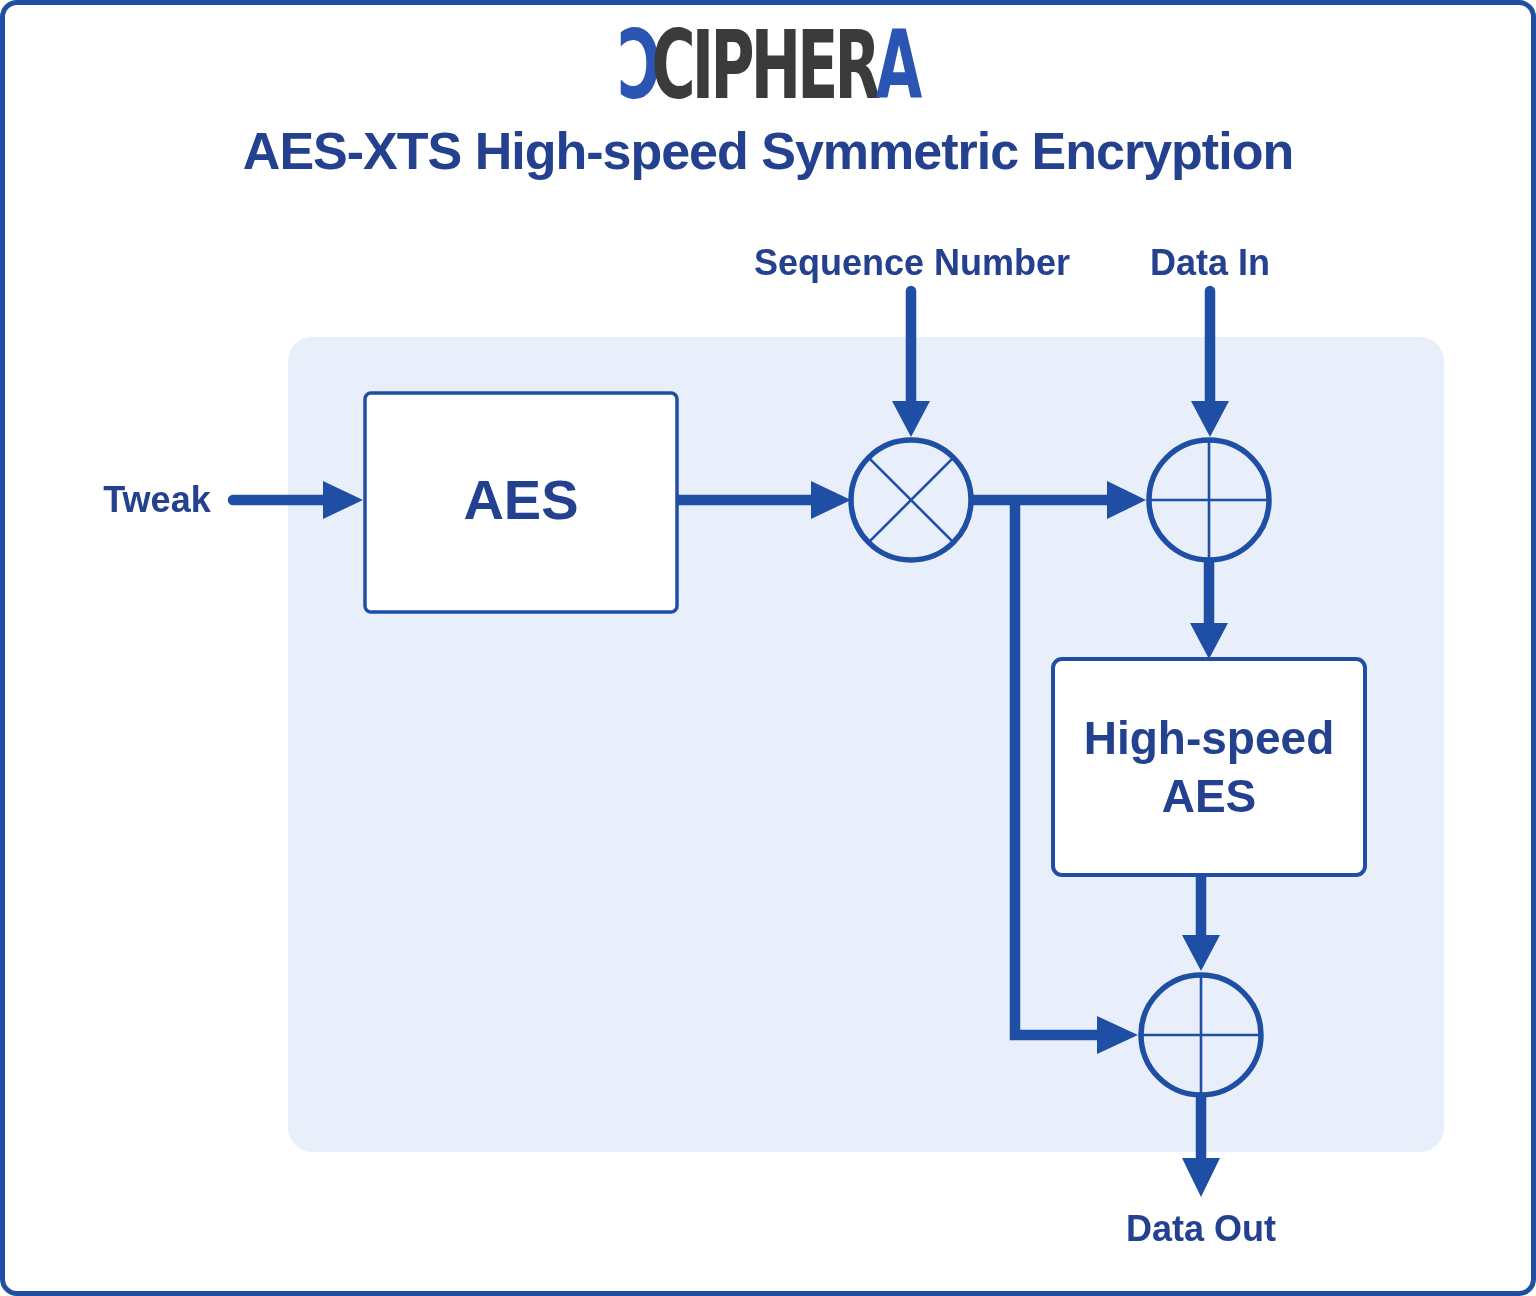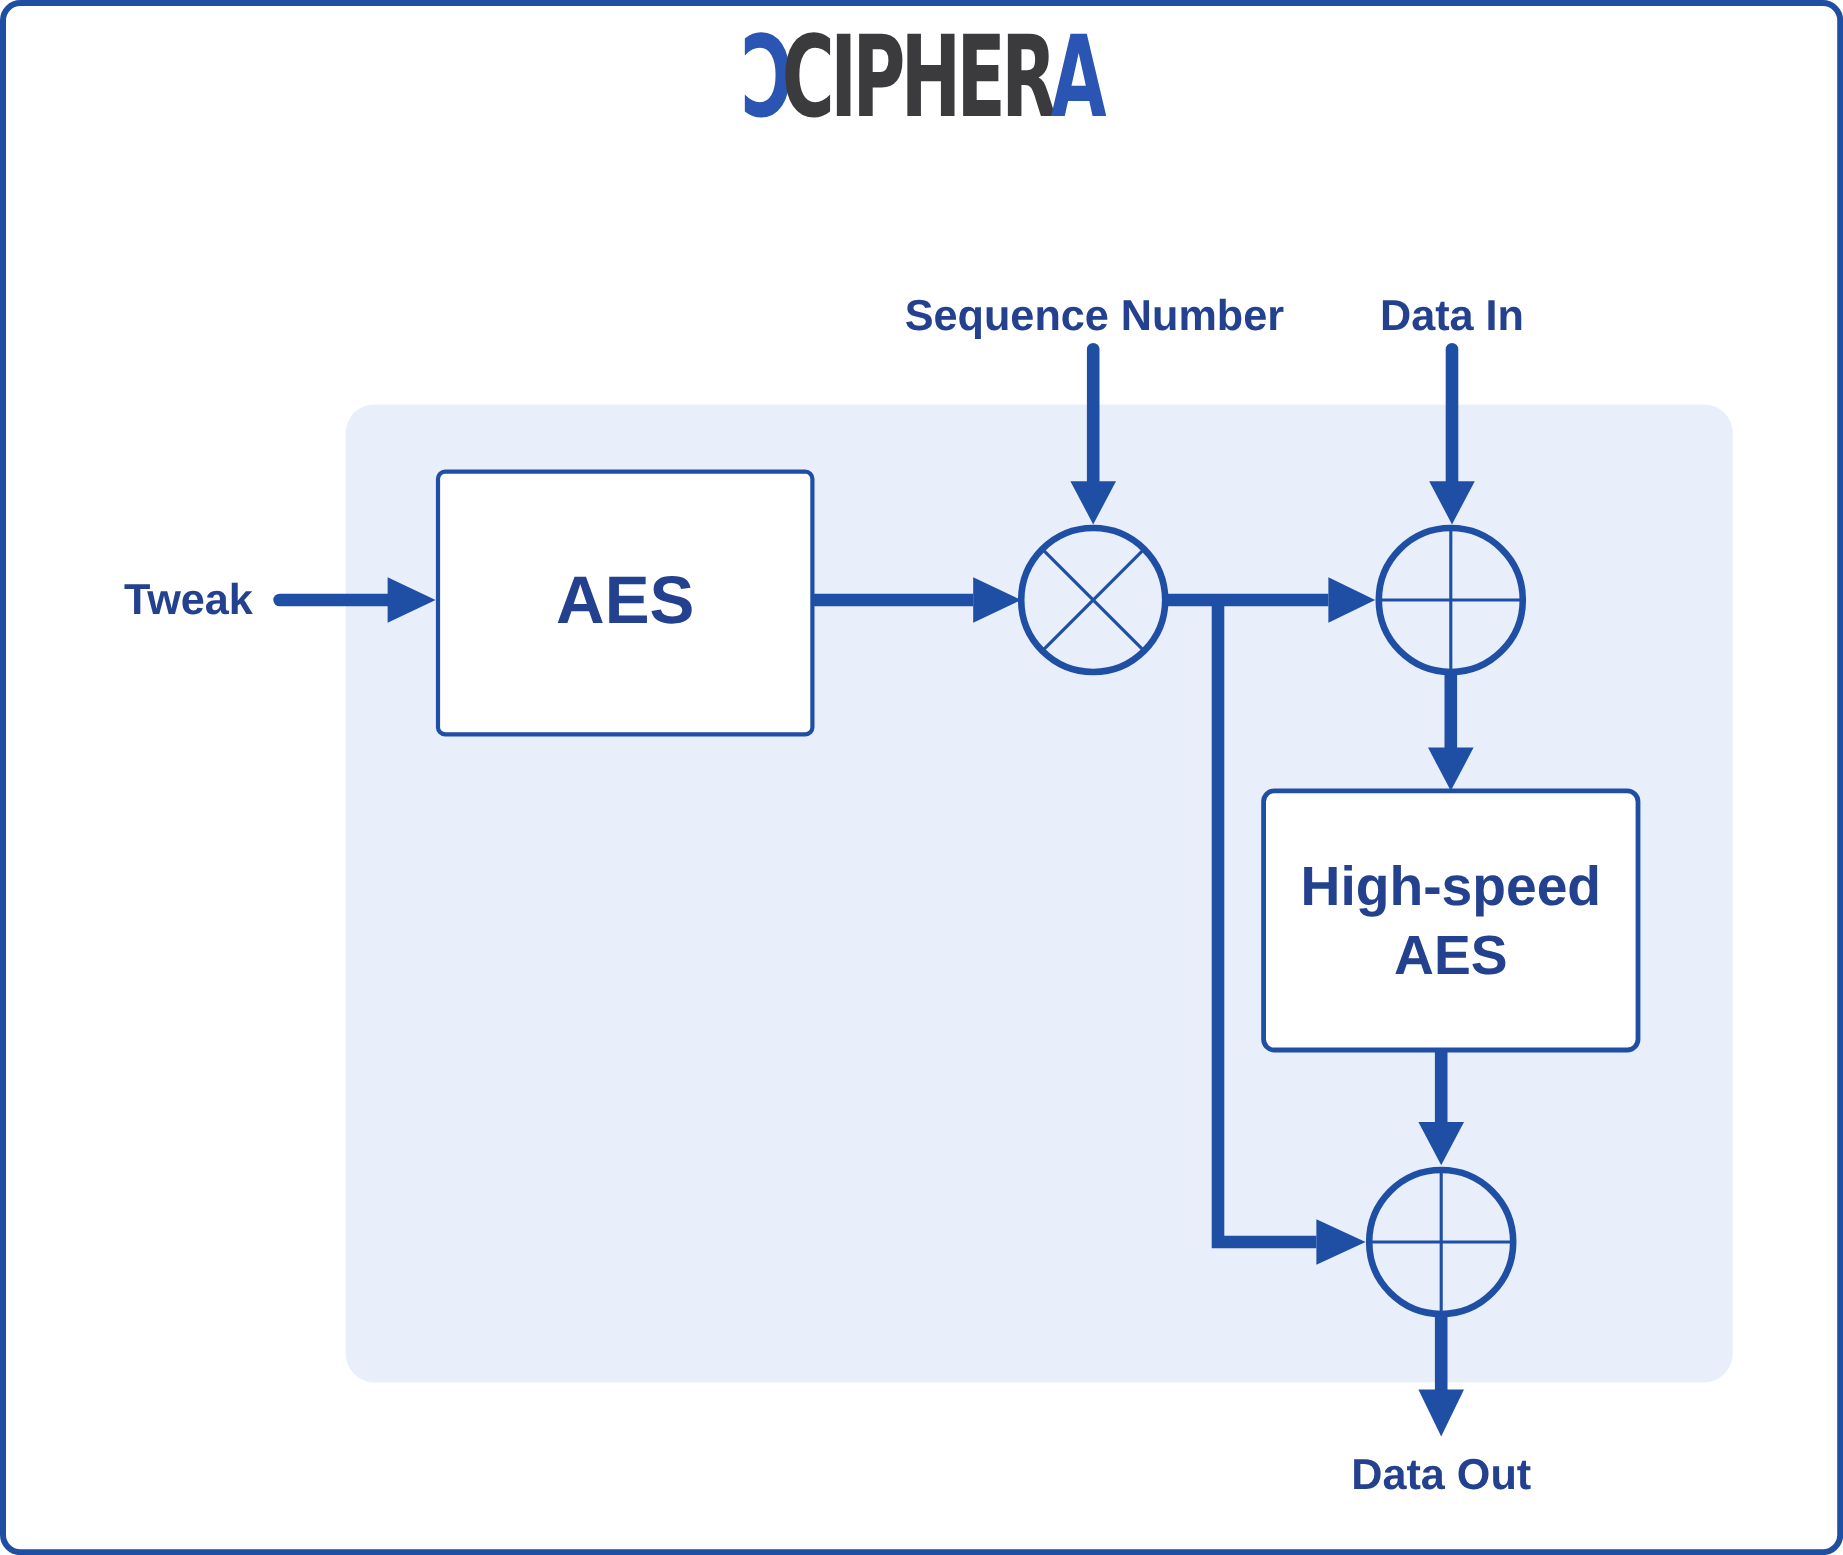--- a/index.html
+++ b/index.html
@@ -67,20 +67,21 @@
 </style>
 </head>
 <body>
 
 <div class="canvas">
 
   <div class="logo">
     <span class="lg-blue">Ɔ</span><span class="lg-dark">CIPHER</span><span class="lg-blue">A</span>
   </div>
 
+  <h1 class="page-title">AES-XTS High-speed Symmetric Encryption</h1>
 
   <svg class="diagram" viewBox="0 0 1536 1296">
 
     <rect x="283" y="332" width="1156" height="815" rx="24" fill="var(--panel-bg)"></rect>
 
     <line class="thickline" x1="228" y1="495" x2="318" y2="495" stroke-linecap="round"></line>
     <polygon class="ahead" points="318,476 358,495 318,514"></polygon>
 
     <line class="thickline" x1="906" y1="286" x2="906" y2="398" stroke-linecap="round"></line>
     <polygon class="ahead" points="887,396 925,396 906,432"></polygon>

